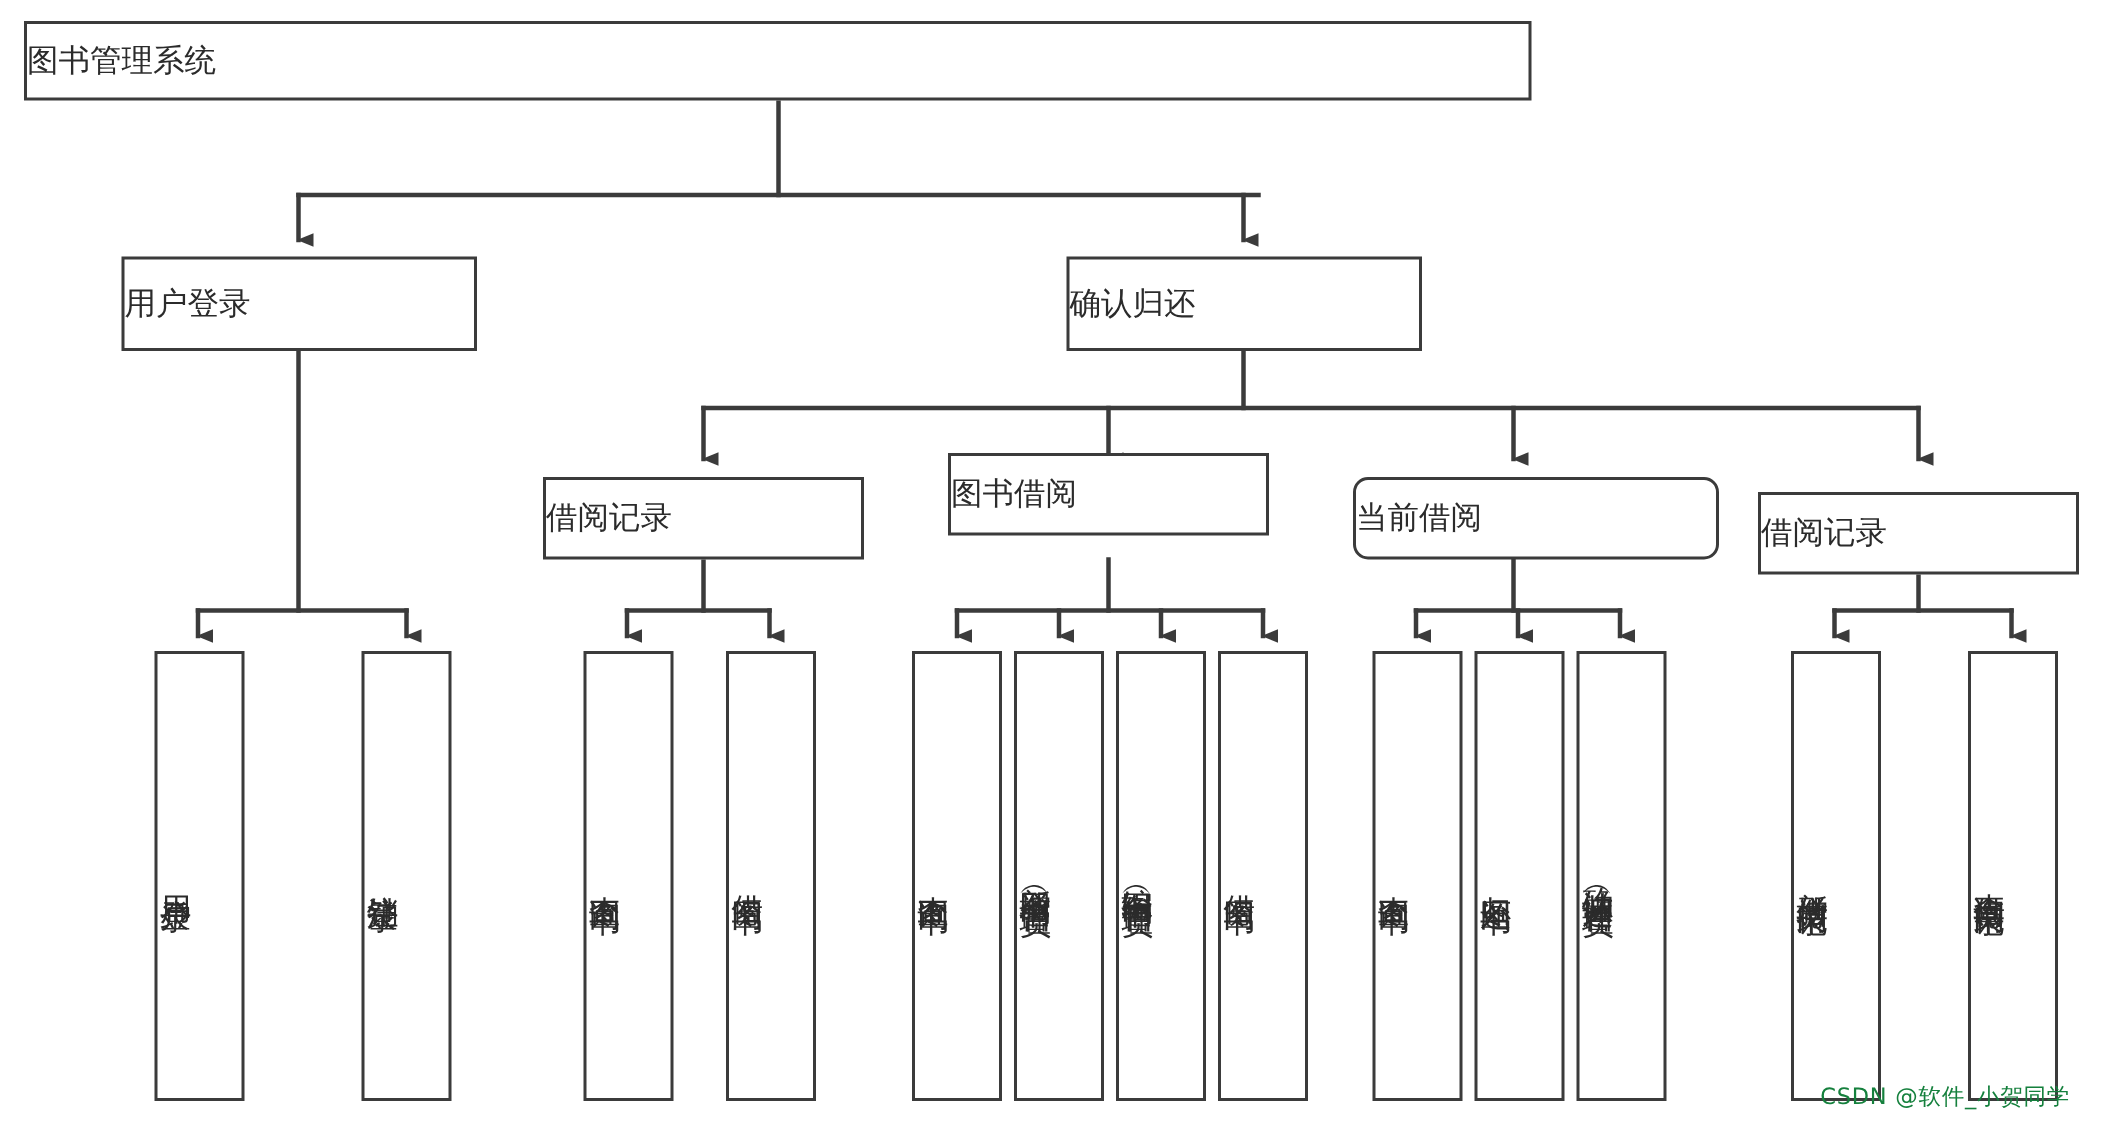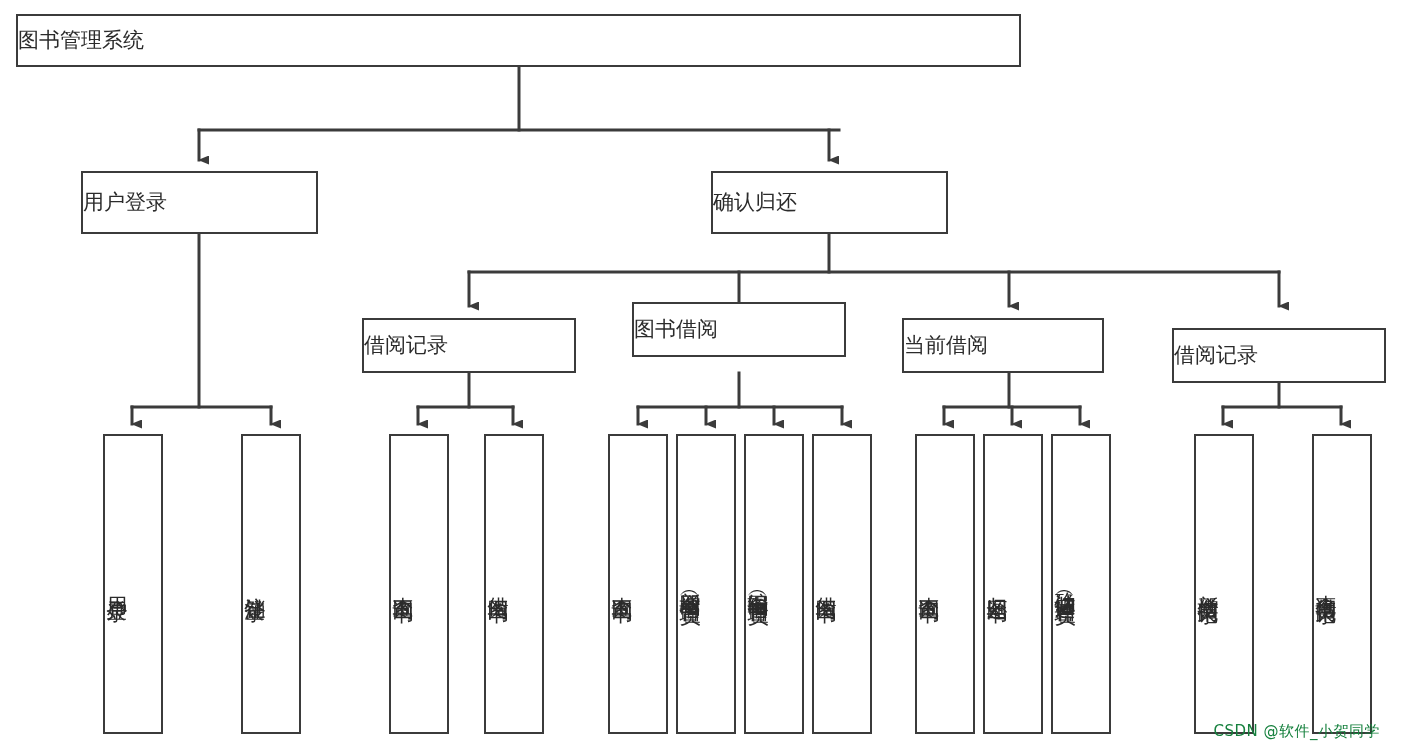--- a/index.html
+++ b/index.html
@@ -85,21 +85,21 @@
   <div class="node h-node" style="left:711px;top:171px;width:237px;height:63px;">
     <span class="lbl">确认归还</span>
   </div>
 
   <div class="node h-node" style="left:362px;top:318px;width:214px;height:55px;">
     <span class="lbl">借阅记录</span>
   </div>
   <div class="node h-node" style="left:632px;top:302px;width:214px;height:55px;">
     <span class="lbl">图书借阅</span>
   </div>
-  <div class="node h-node" style="left:902px;top:318px;width:202px;height:55px;">
+  <div class="node h-node" style="left:902px;top:318px;width:244px;height:55px;border-radius:10px;">
     <span class="lbl">当前借阅</span>
   </div>
   <div class="node h-node" style="left:1172px;top:328px;width:214px;height:55px;">
     <span class="lbl">借阅记录</span>
   </div>
 
   <div class="node v-node" style="left:103px;top:434px;width:60px;height:300px;">
     <span class="lbl">用户登录</span>
   </div>
   <div class="node v-node" style="left:241px;top:434px;width:60px;height:300px;">

